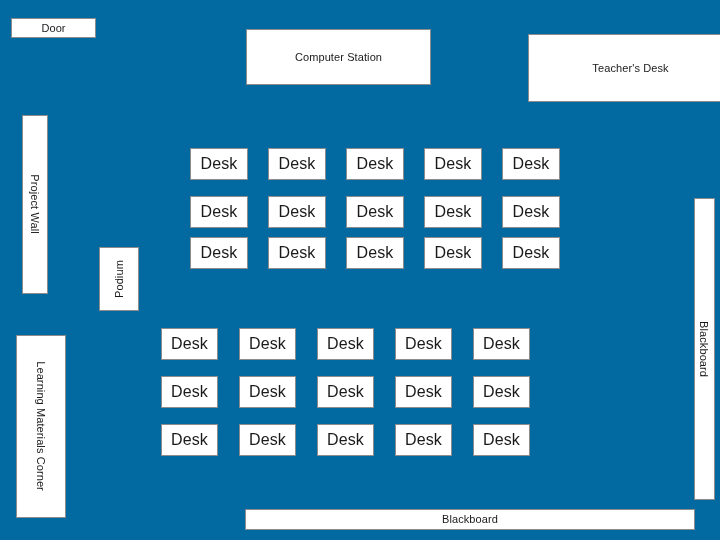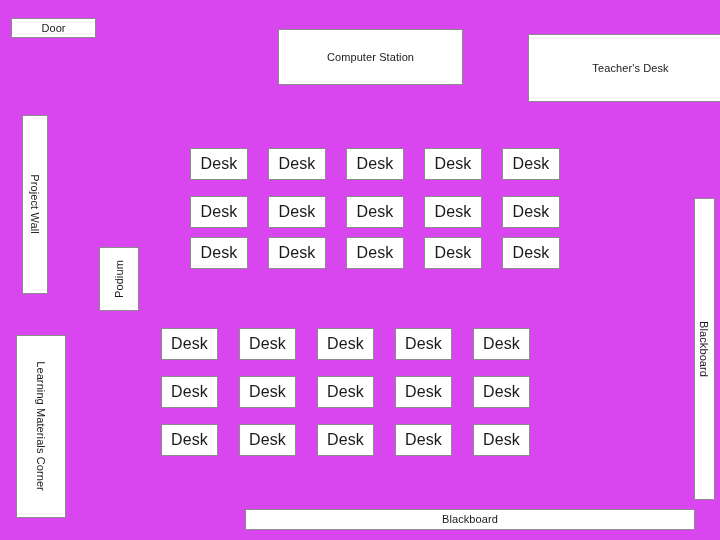--- a/index.html
+++ b/index.html
@@ -8,21 +8,21 @@
     padding: 0;
     background: #ffffff;
   }
   body {
     font-family: "Liberation Sans", sans-serif;
   }
   #canvas {
     position: relative;
     width: 720px;
     height: 540px;
-    background: #d946ef;
+    background: #0369a1;
     overflow: hidden;
   }
   .shape {
     position: absolute;
     box-sizing: border-box;
     border: 1px solid #8c8c8c;
     background: #ffffff;
     display: flex;
     align-items: center;
     justify-content: center;
@@ -51,21 +51,21 @@
   }
 </style>
 </head>
 <body>
 
 <div id="canvas" style="width: 720px; height: 540px;">
 
 <div class="shape roomitem" style="left: 11px; top: 18px; width: 85px; height: 20px; border-color: rgb(140, 140, 140); background: rgb(255, 255, 255);">
       <span class="label" style="color: rgb(26, 26, 26);">Door</span>
     </div>
-    <div class="shape roomitem" style="left: 246px; top: 29px; width: 185px; height: 56px; border-color: rgb(140, 140, 140); background: rgb(255, 255, 255); margin-left: 32px;">
+    <div class="shape roomitem" style="left: 246px; top: 29px; width: 185px; height: 56px; border-color: rgb(140, 140, 140); background: rgb(255, 255, 255);">
       <span class="label" style="color: rgb(26, 26, 26);">Computer Station</span>
     </div>
     <div class="shape roomitem" style="left: 528px; top: 34px; width: 205px; height: 68px; border-color: rgb(140, 140, 140); background: rgb(255, 255, 255);">
       <span class="label" style="color: rgb(26, 26, 26);">Teacher's Desk</span>
     </div>
     <div class="shape roomitem vert-cw" style="left: 22px; top: 115px; width: 26px; height: 179px; border-color: rgb(140, 140, 140); background: rgb(255, 255, 255);">
       <span class="label" style="color: rgb(26, 26, 26);">Project Wall</span>
     </div>
     <div class="shape roomitem vert-ccw" style="left: 99px; top: 247px; width: 40px; height: 64px; border-color: rgb(140, 140, 140); background: rgb(255, 255, 255);">
       <span class="label" style="color: rgb(26, 26, 26);">Podium</span>

